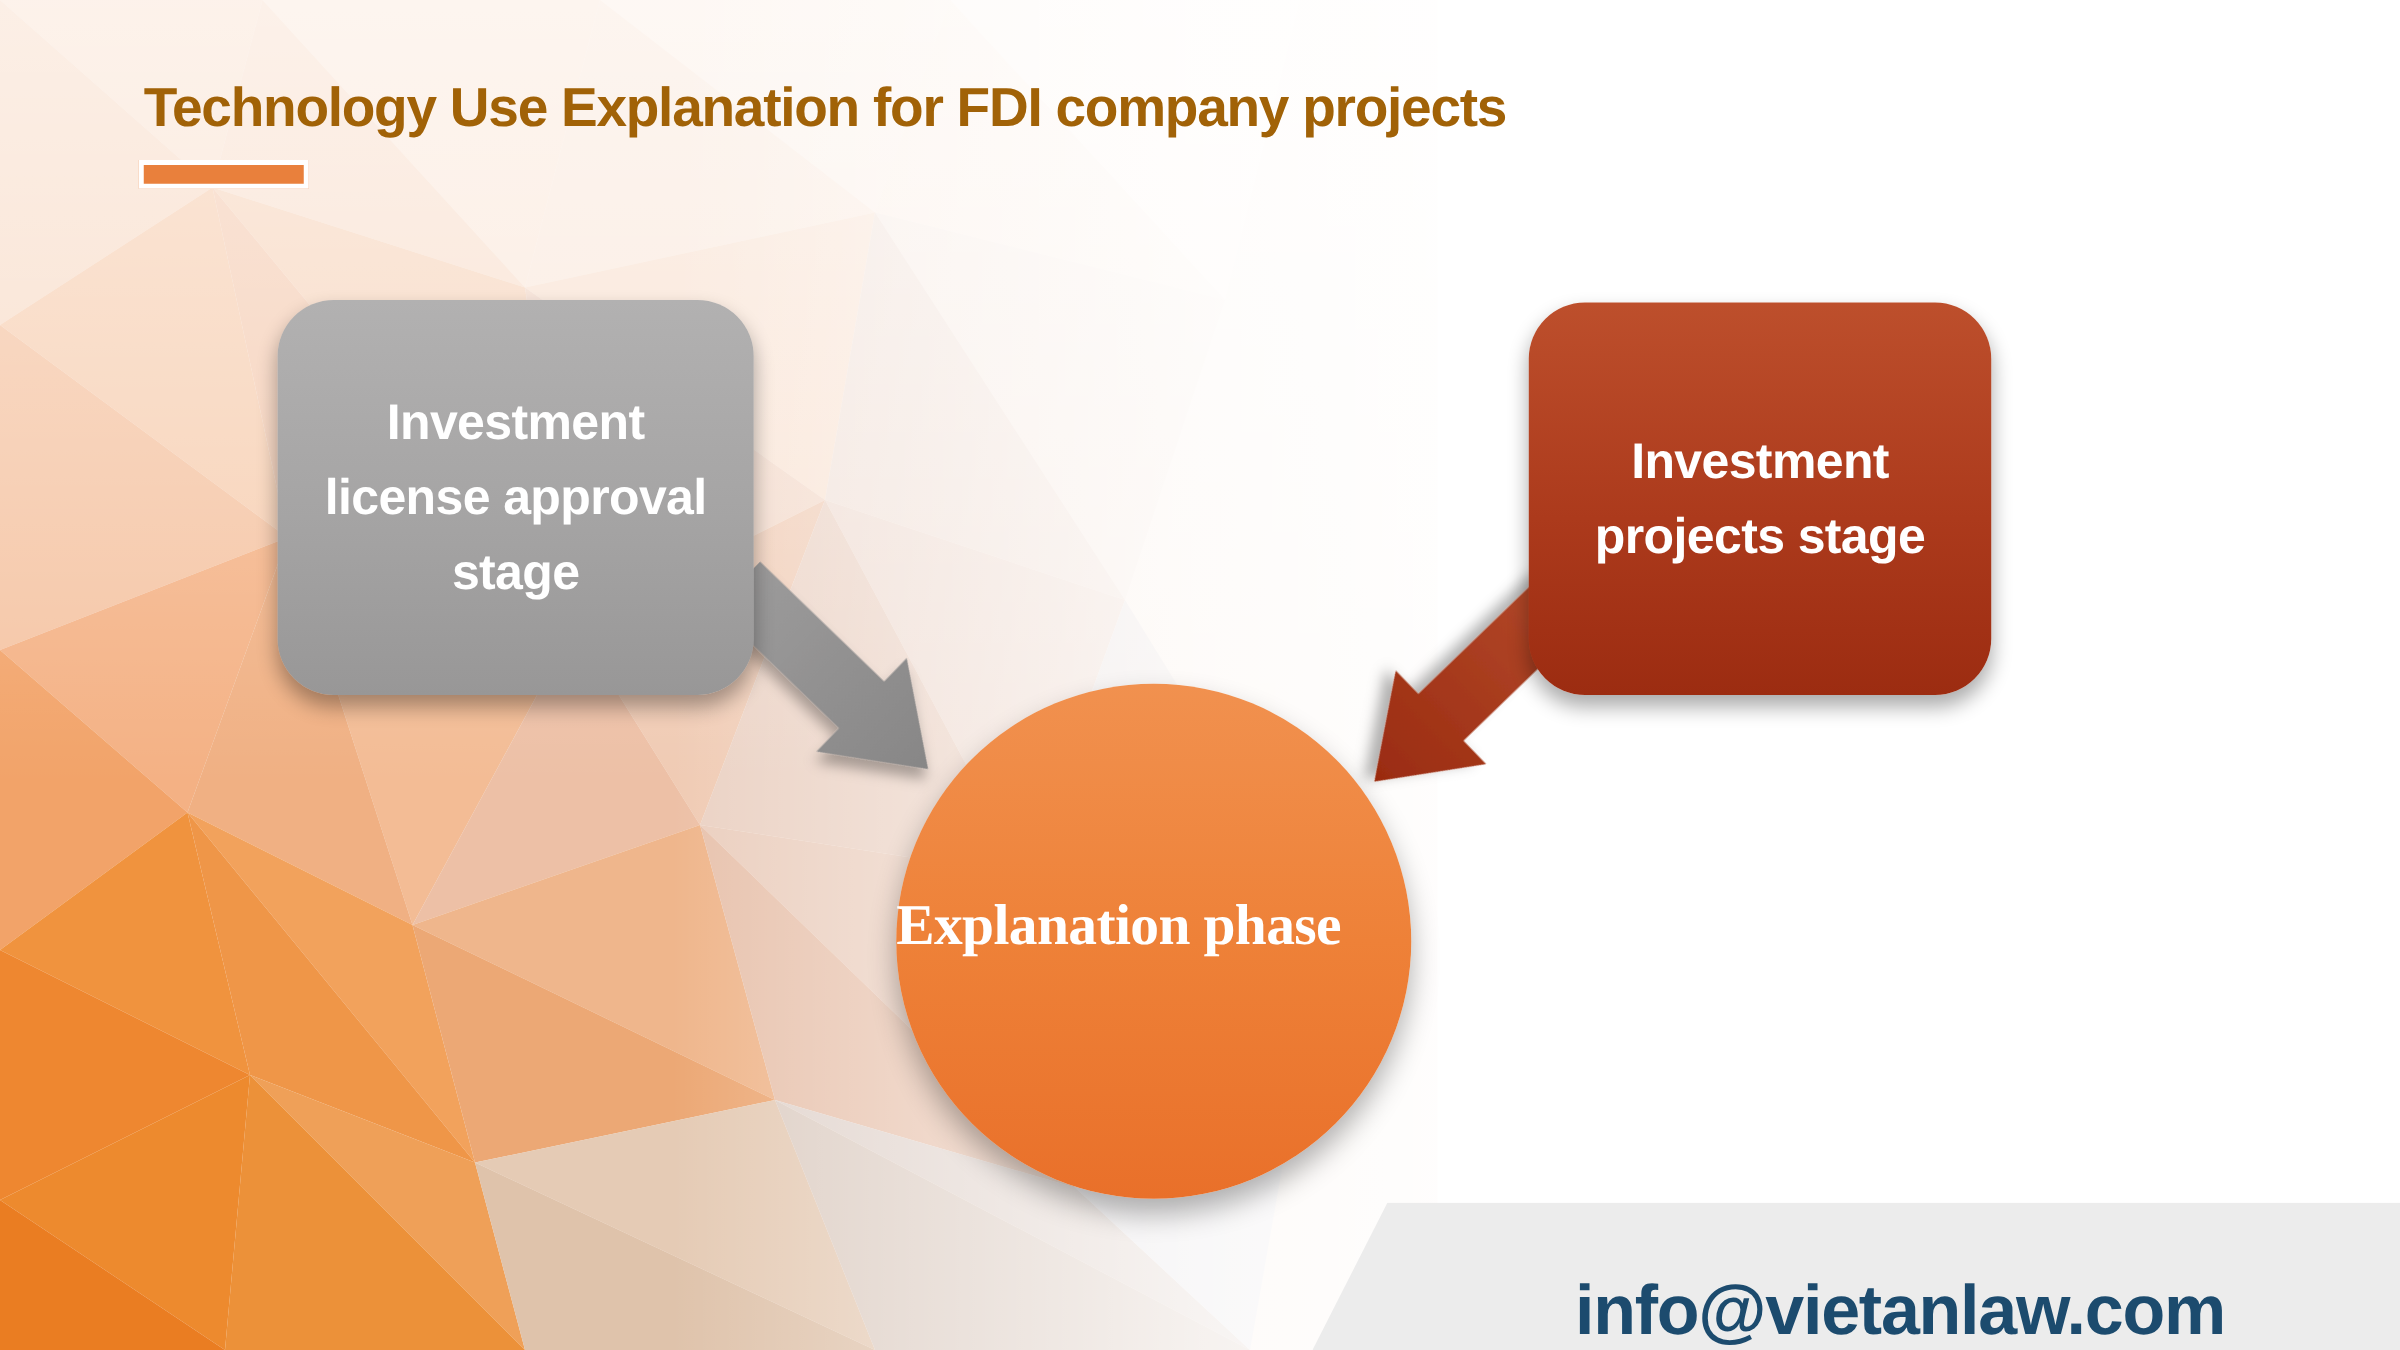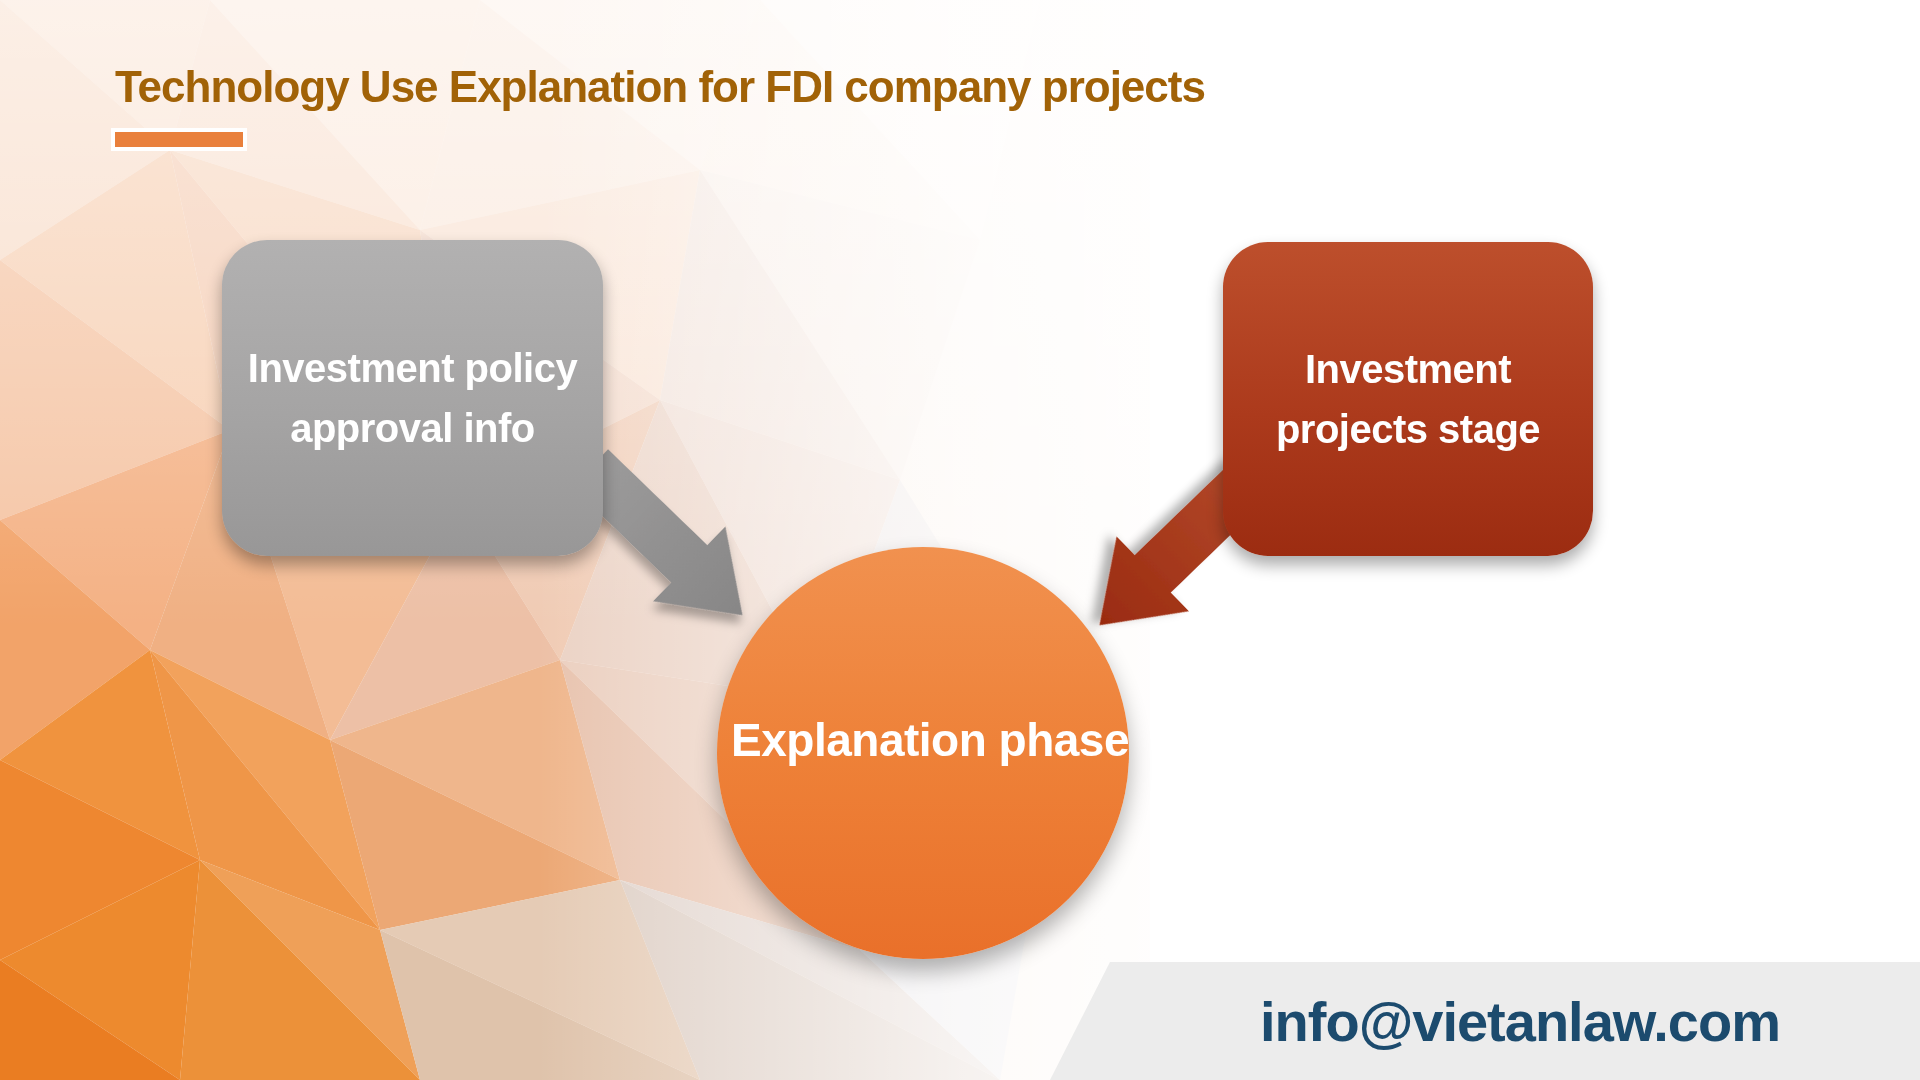--- a/index.html
+++ b/index.html
@@ -44,31 +44,32 @@
     box-shadow:0 9px 16px rgba(0,0,0,0.33);
   }
 
   .arrows-svg{position:absolute;left:0;top:0;width:1920px;height:1080px;}
 
   .phase-circle{
     position:absolute;left:717px;top:547px;width:412px;height:412px;
     border-radius:50%;
     background:linear-gradient(180deg,#F1914F 0%,#EE8138 50%,#E9702A 100%);
     box-shadow:0 12px 22px rgba(0,0,0,0.30);
-    display:flex;align-items:center;justify-content:flex-end;
+    display:flex;align-items:center;justify-content:flex-start;
     text-align:center;padding-bottom:26px;box-sizing:border-box;
     color:#ffffff;font-weight:bold;font-size:46px;line-height:1.4;
     letter-spacing:-0.5px;
+    font-family:Liberation Serif, serif;
   }
 
   .footer-band{
     position:absolute;right:0;bottom:0;width:890px;height:118px;
     background:#ECECEC;
     clip-path:polygon(80px 0%,100% 0%,100% 100%,20px 100%);
-    display:flex;align-items:center;justify-content:center;
+    display:flex;align-items:flex-end;justify-content:center;
     padding-left:90px;box-sizing:border-box;
   }
   .footer-email{
     font-size:56px;font-weight:bold;letter-spacing:-1px;
     color:#1C4B6E;white-space:nowrap;
   }
 </style>
 </head>
 <body>
 
@@ -165,21 +166,21 @@
     </g>
     <g transform="translate(1252,478) rotate(136)" filter="url(#arrowShadow)">
       <path d="M 0,-26 L 138,-26 L 138,-52 L 212,0 L 138,52 L 138,26 L 0,26 Z" fill="url(#redArrowGrad)"></path>
     </g>
   </svg>
 
   <div class="page-title">Technology Use Explanation for FDI company projects</div>
   <div class="title-underline"></div>
 
   <div class="stage-box gray">
-    <span>Investment policy approval info</span>
+    <span>Investment license approval stage</span>
   </div>
 
   <div class="stage-box red">
     <span>Investment projects stage</span>
   </div>
 
   <div class="phase-circle">
     <span>Explanation phase</span>
   </div>
 

